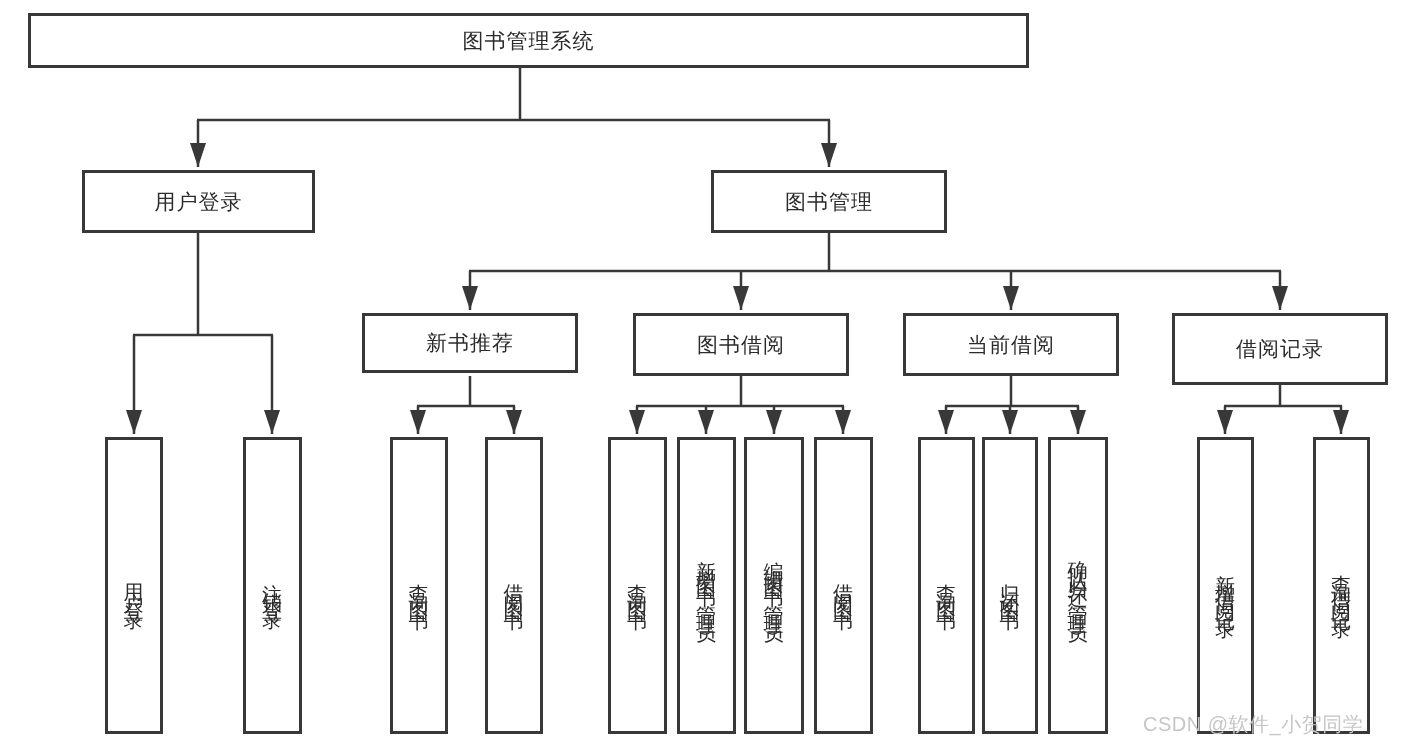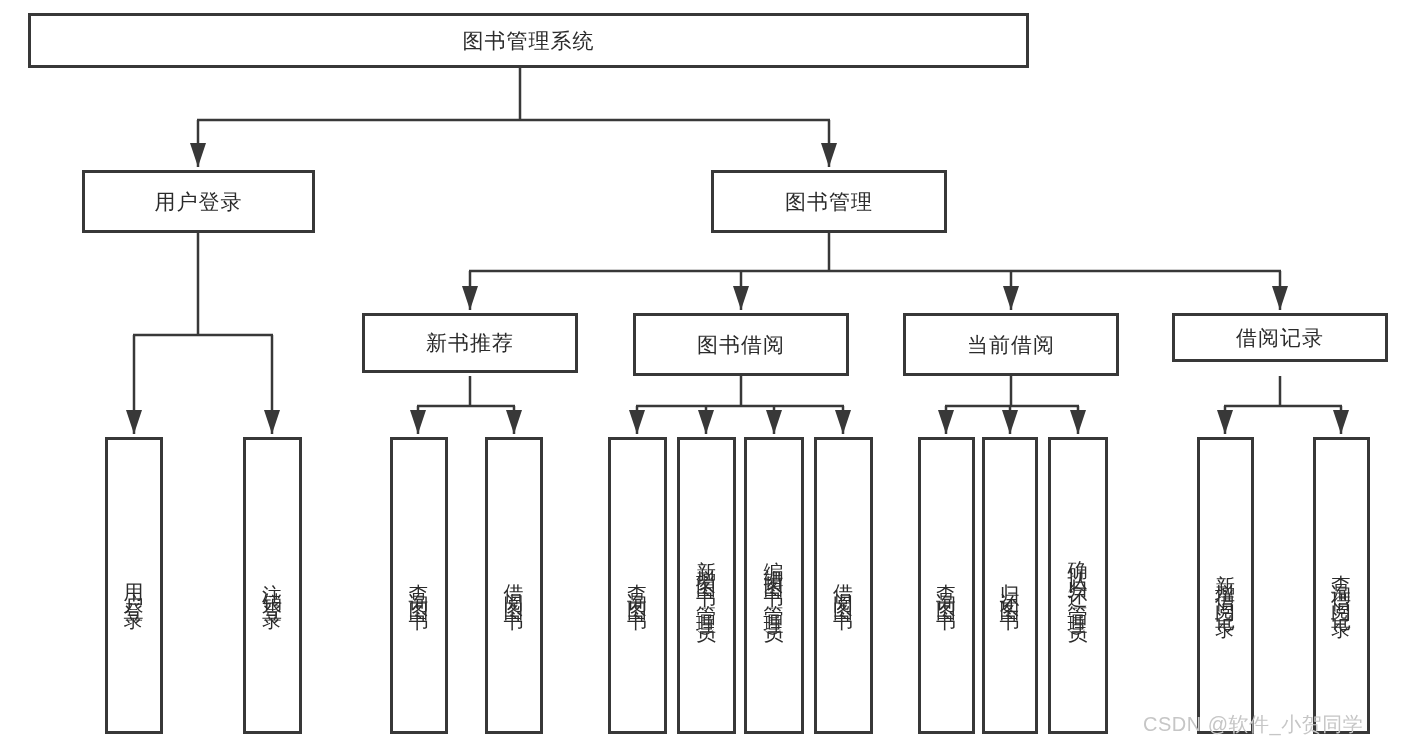--- a/index.html
+++ b/index.html
@@ -107,21 +107,21 @@
 
   <div class="node" style="left:362px; top:313px; width:216px; height:60px;">
     <span class="lbl">新书推荐</span>
   </div>
   <div class="node" style="left:633px; top:313px; width:216px; height:63px;">
     <span class="lbl">图书借阅</span>
   </div>
   <div class="node" style="left:903px; top:313px; width:216px; height:63px;">
     <span class="lbl">当前借阅</span>
   </div>
-  <div class="node" style="left:1172px; top:313px; width:216px; height:49px;">
+  <div class="node" style="left:1172px; top:313px; width:216px; height:72px;">
     <span class="lbl">借阅记录</span>
   </div>
 
   <div class="node vnode" style="left:105px; top:437px; width:58px; height:297px;">
     <span class="lbl">用户登录</span>
   </div>
   <div class="node vnode" style="left:243px; top:437px; width:59px; height:297px;">
     <span class="lbl">注销登录</span>
   </div>
 

